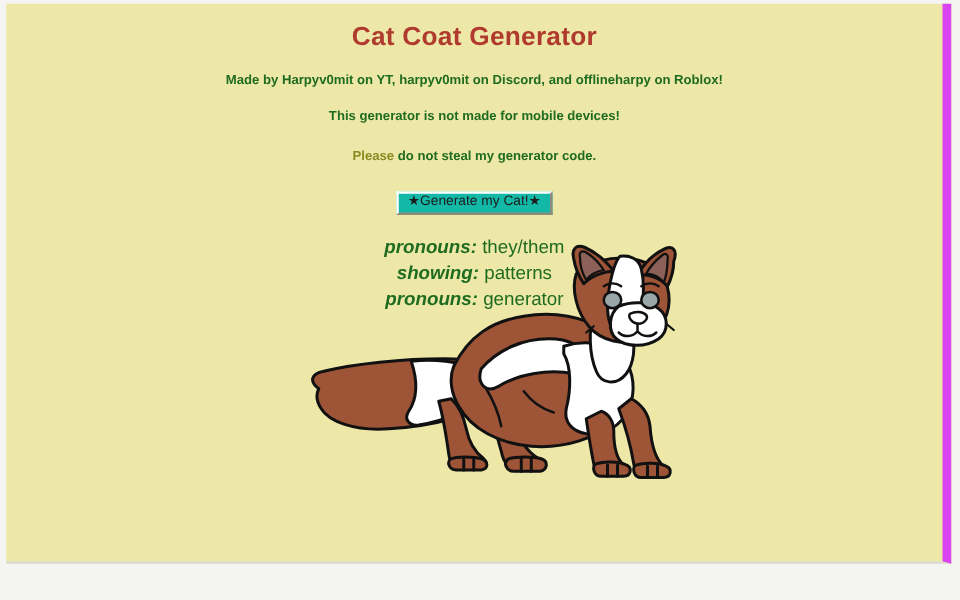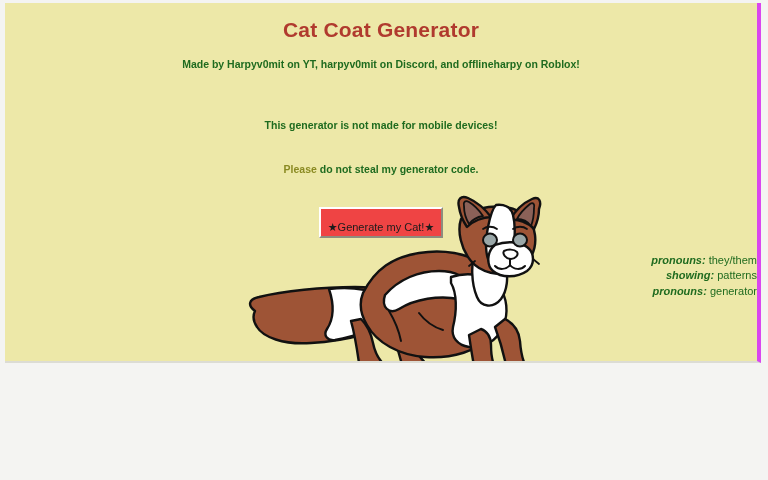--- a/index.html
+++ b/index.html
@@ -21,23 +21,23 @@
     background: #f4f4f2;
     box-sizing: border-box;
   }
 
   
   #content {
     position: absolute;
     left: 5px;
     top: 3px;
     width: 756px;
-    height: 360px;
+    height: 448px;
     background: #ede8a8;
-    border-right: 4px solid #d946ef;
+    border-right: 7px solid #d946ef;
     border-bottom: 2px solid #dcdcd4;
     box-sizing: border-box;
     overflow: hidden;
   }
 
   #inner {
     position: relative;
     width: 100%;
     height: 100%;
     text-align: center;
@@ -64,59 +64,58 @@
   }
 
   .notice {
     margin: 0;
     padding-top: 16px;
     font-size: 10.5px;
     font-weight: bold;
     color: #1f6b1f;
     line-height: 1.28;
   }
-  .notice .line { display: block; margin-top: 32px; }
+  .notice .line { display: block; }
 
   .warning {
-    margin: 16px;
+    margin: 4px;
     padding-top: 15px;
     font-size: 10.5px;
     font-weight: bold;
     color: #1f6b1f;
     line-height: 1.2;
   }
   .warning .please {
     color: #8a8a22;
   }
 
   
   .btn-wrap {
     padding-top: 15px;
   }
   .gen-button {
     font-family: "Liberation Sans", sans-serif;
     font-size: 11px;
     color: #1c1c1c;
-    background: #ef4444;
+    background: #14b8a6;
     border-top: 2px solid #ffffff;
     border-left: 2px solid #ffffff;
     border-right: 2px solid #8d8d7e;
     border-bottom: 2px solid #8d8d7e;
-    padding: 12px 7px 3px 7px;
+    padding: 0 7px 3px 7px;
     line-height: 1.1;
     cursor: pointer;
   }
 
   
   .traits {
     padding-top: 15px;
-    font-size: 11px;
+    font-size: 15px;
     color: #1f6b1f;
     line-height: 1.42;
-    text-align: right;
   }
   .trait-row { display: block; }
   .trait-label {
     font-style: italic;
     font-weight: bold;
   }
   .trait-value { font-weight: normal; }
 
   
   .cat-wrap {

